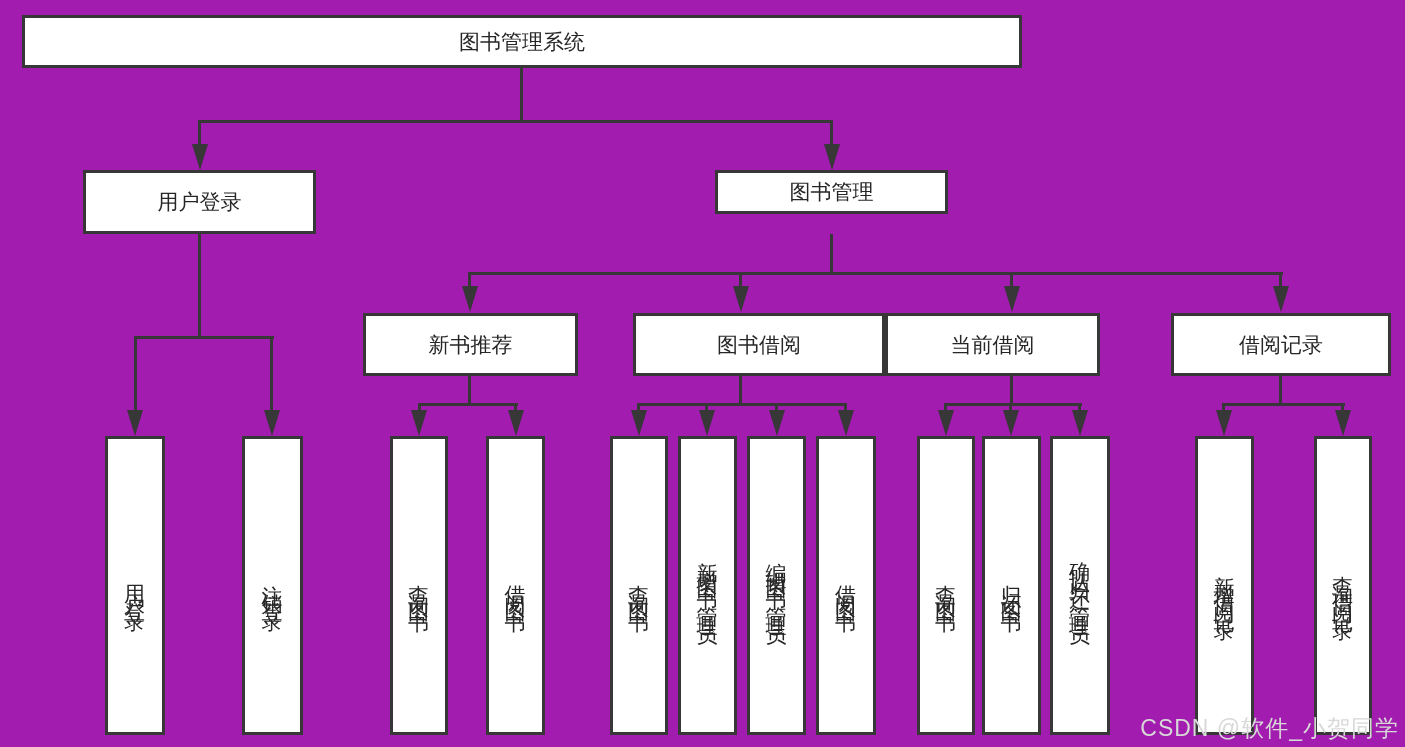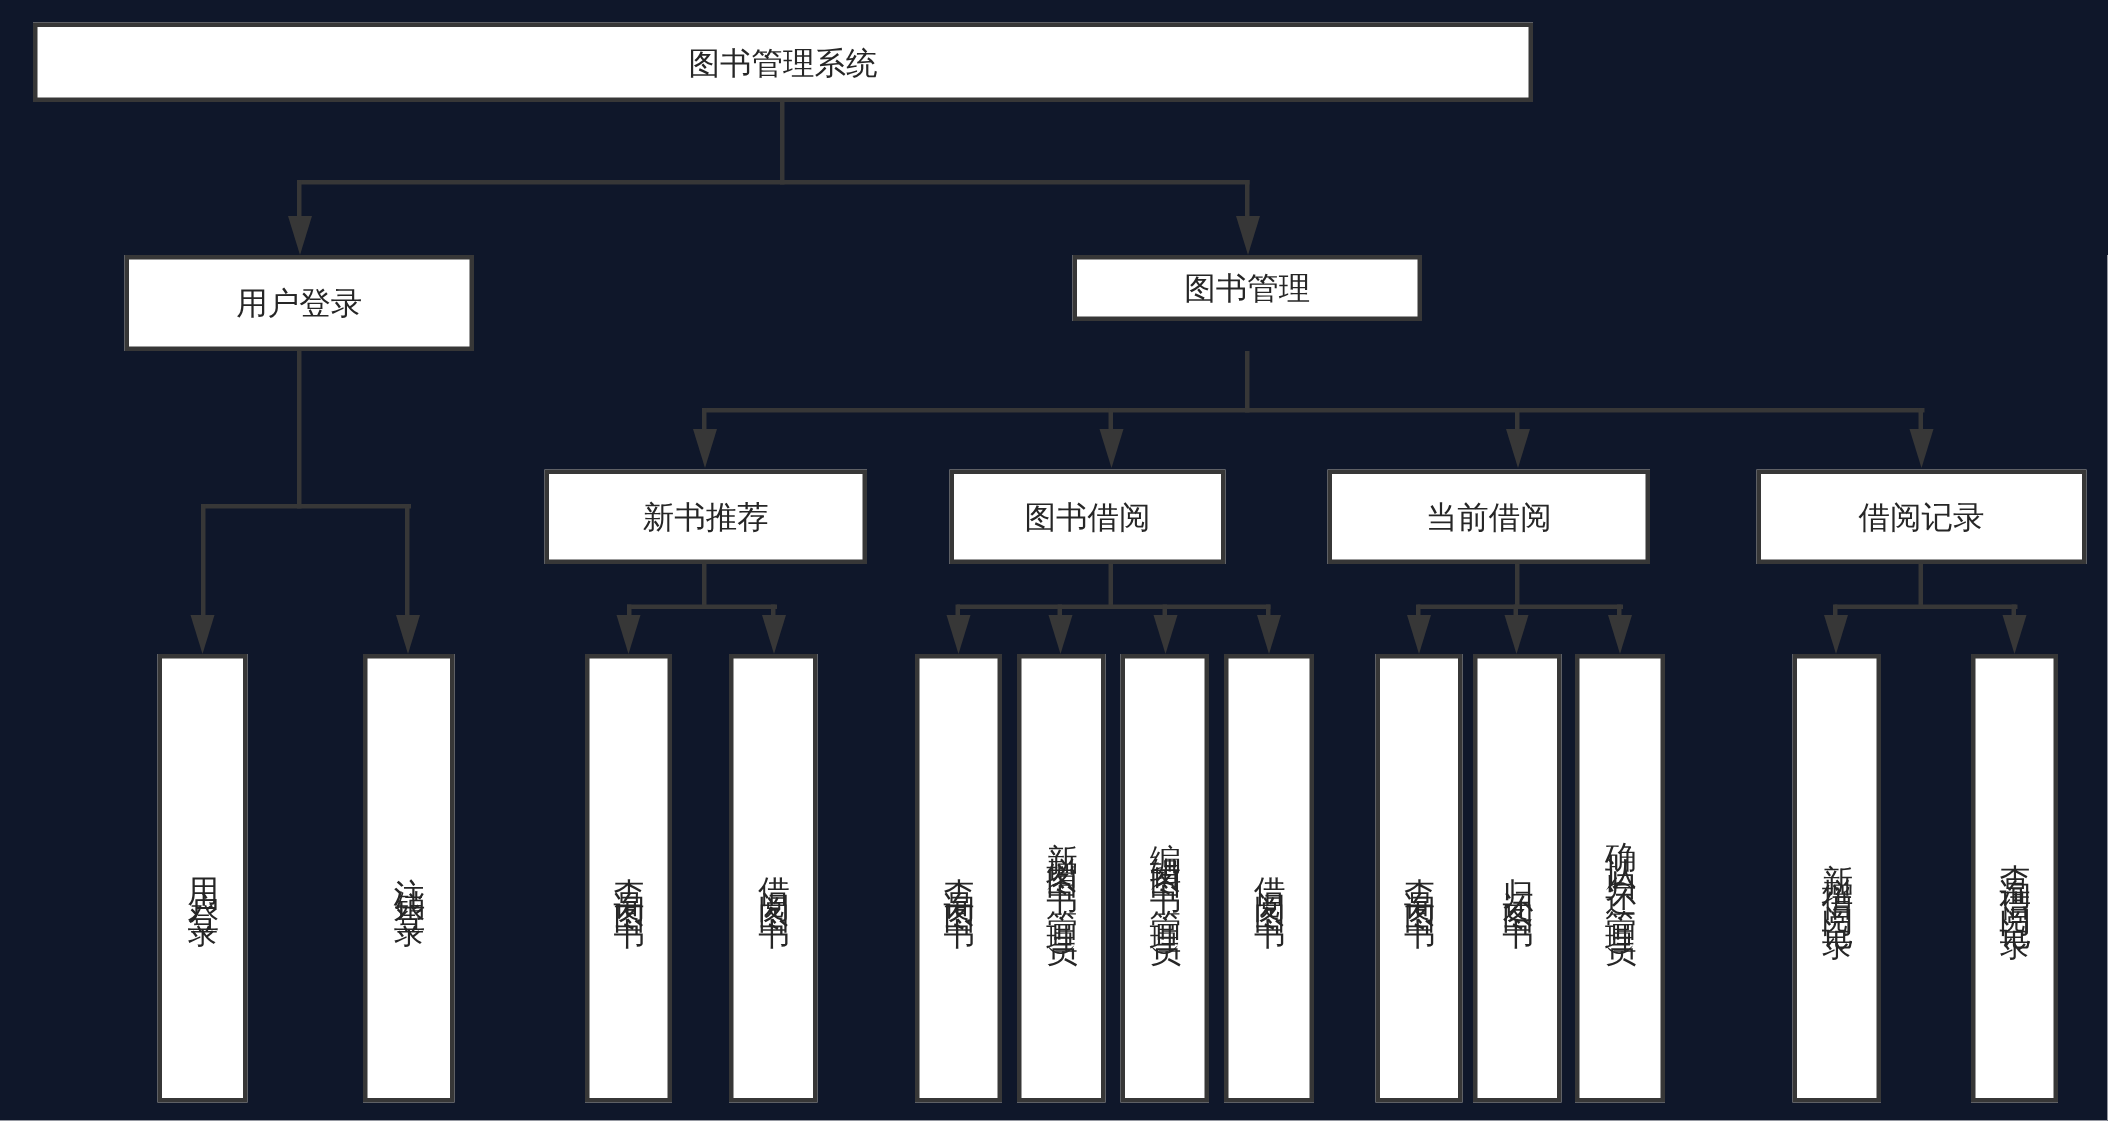--- a/index.html
+++ b/index.html
@@ -1,17 +1,17 @@
 <!DOCTYPE html>
 <html><head>
 <meta charset="utf-8">
 <style>
   html,body{margin:0;padding:0;background:#ffffff;}
   .canvas{
-    position:relative;width:1405px;height:747px;background:#0f172a;overflow:hidden;
+    position:relative;width:1405px;height:747px;background:#a21caf;overflow:hidden;
     font-family:"Liberation Sans", sans-serif;color:#262626;
   }
   .box{
     position:absolute;box-sizing:border-box;background:#ffffff;
     border:3px solid #373737;display:flex;align-items:center;justify-content:center;
     font-size:21px;color:#262626;z-index:1;text-align:center;
   }
   .vbox{
     writing-mode:vertical-rl;text-orientation:mixed;
     letter-spacing:9px;line-height:1;font-size:21px;
@@ -57,21 +57,21 @@
   <div class="vl" style="left:468px;top:272px;height:20px;"></div>
   <div class="arr" style="left:462px;top:286px;"></div>
   <div class="vl" style="left:739px;top:272px;height:20px;"></div>
   <div class="arr" style="left:733px;top:286px;"></div>
   <div class="vl" style="left:1010px;top:272px;height:20px;"></div>
   <div class="arr" style="left:1004px;top:286px;"></div>
   <div class="vl" style="left:1279px;top:272px;height:20px;"></div>
   <div class="arr" style="left:1273px;top:286px;"></div>
 
   <div class="box" style="left:363px;top:313px;width:215px;height:63px;text-align:right;">新书推荐</div>
-  <div class="box" style="left:633px;top:313px;width:184px;height:63px;">图书借阅</div>
+  <div class="box" style="left:633px;top:313px;width:252px;height:63px;">图书借阅</div>
   <div class="box" style="left:885px;top:313px;width:215px;height:63px;">当前借阅</div>
   <div class="box" style="left:1171px;top:313px;width:220px;height:63px;">借阅记录</div>
 
   <div class="vl" style="left:468px;top:376px;height:30px;"></div>
   <div class="hl" style="left:418px;top:403px;width:100px;"></div>
   <div class="vl" style="left:418px;top:403px;height:11px;"></div>
   <div class="arr" style="left:411px;top:410px;"></div>
   <div class="vl" style="left:514px;top:403px;height:11px;"></div>
   <div class="arr" style="left:508px;top:410px;"></div>
 
@@ -113,14 +113,15 @@
   <div class="box vbox" style="left:747px;top:436px;width:59px;height:299px;">编辑图书（管理员）</div>
   <div class="box vbox" style="left:816px;top:436px;width:60px;height:299px;">借阅图书</div>
 
   <div class="box vbox" style="left:917px;top:436px;width:58px;height:299px;">查询图书</div>
   <div class="box vbox" style="left:982px;top:436px;width:59px;height:299px;">归还图书</div>
   <div class="box vbox" style="left:1050px;top:436px;width:60px;height:299px;">确认归还（管理员）</div>
 
   <div class="box vbox" style="left:1195px;top:436px;width:59px;height:299px;">新增借阅记录</div>
   <div class="box vbox" style="left:1314px;top:436px;width:58px;height:299px;">查询借阅记录</div>
 
+  <div class="watermark">CSDN @软件_小贺同学</div>
 
 </div>
 
 </body></html>

